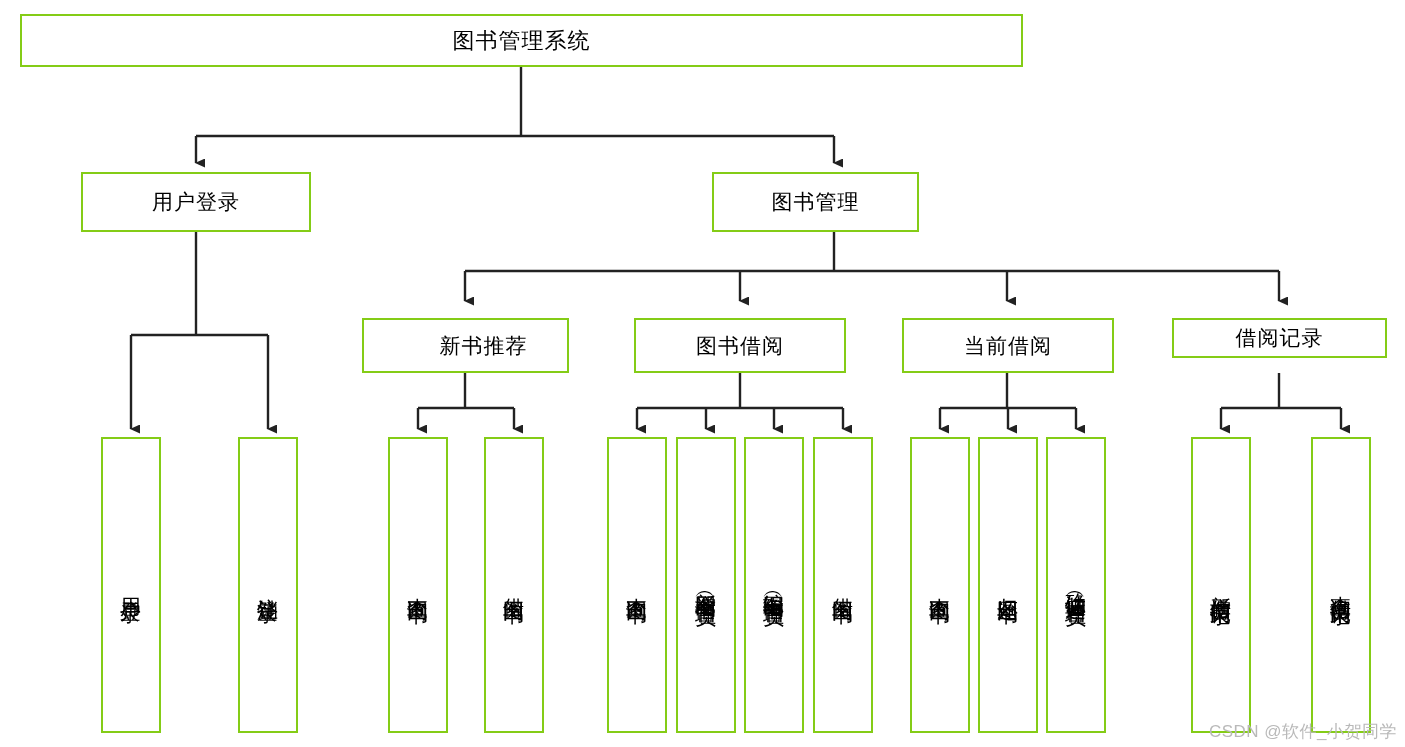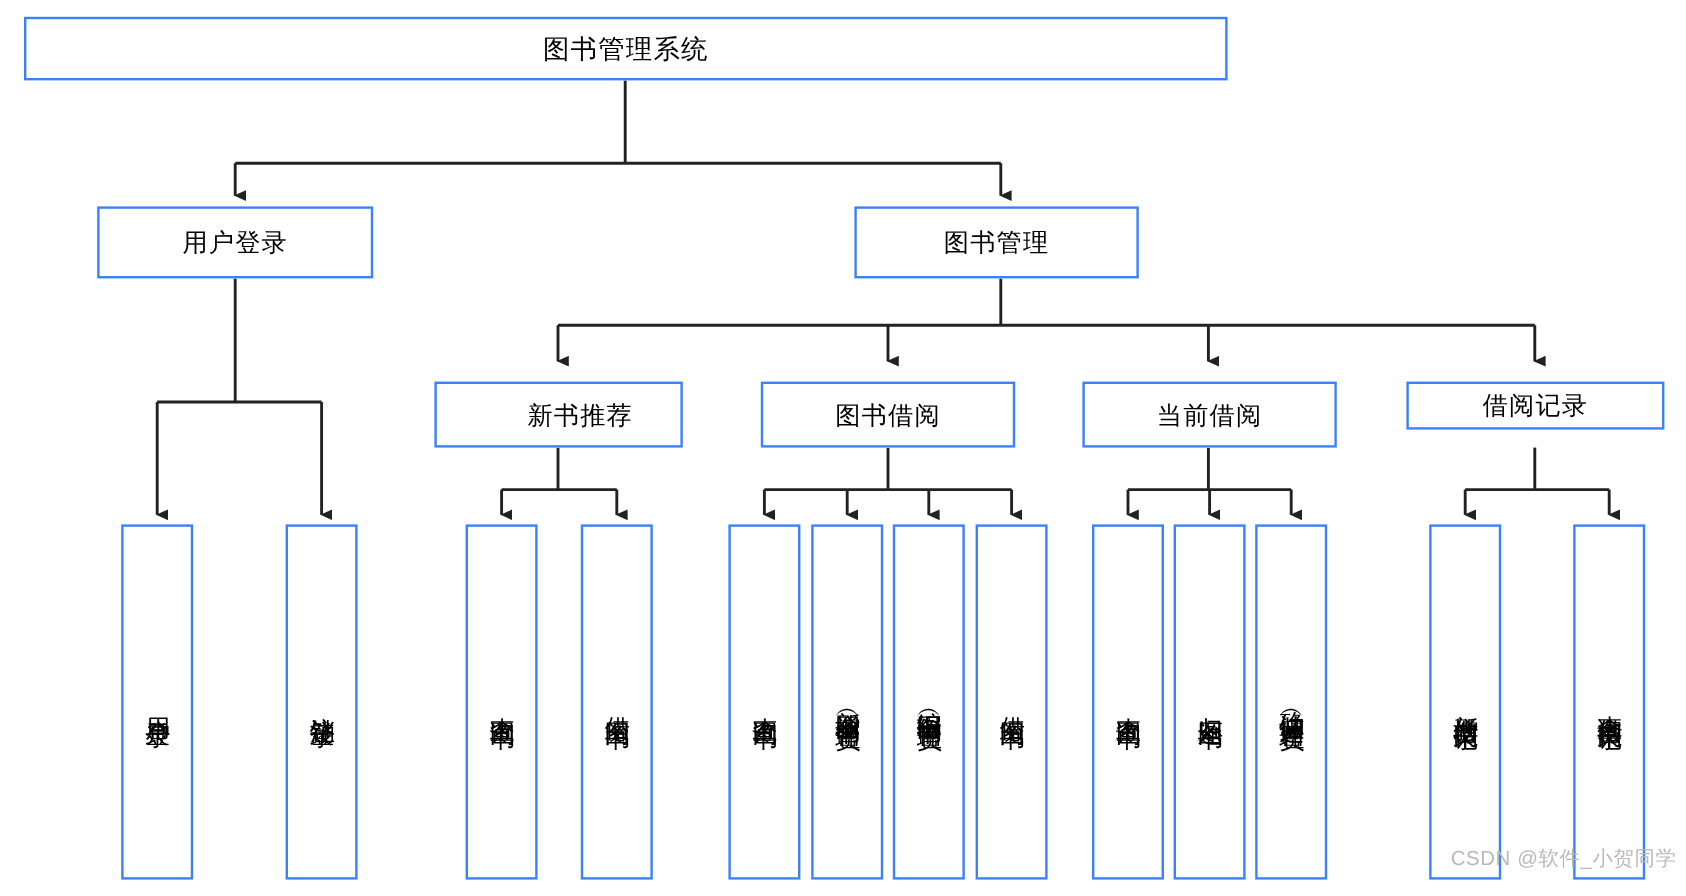--- a/index.html
+++ b/index.html
@@ -21,21 +21,21 @@
   #svg-layer {
     position: absolute;
     left: 0;
     top: 0;
     width: 1405px;
     height: 747px;
   }
   .node {
     position: absolute;
     box-sizing: border-box;
-    border: 2px solid #3b82f6;
+    border: 2px solid #84cc16;
     background: #ffffff;
     display: flex;
     align-items: center;
     justify-content: center;
     color: #000000;
     z-index: 2;
   }
   .node-h {
     font-size: 21px;
     letter-spacing: 1px;
@@ -55,21 +55,21 @@
     padding: 6px 0;
   }
   .node-v .vlabel {
     writing-mode: vertical-rl;
     text-orientation: upright;
     white-space: nowrap;
   }
   #watermark {
     position: absolute;
     right: 8px;
-    bottom: 20px;
+    bottom: 4px;
     font-size: 17px;
     color: #b9b9b9;
     letter-spacing: 0.5px;
     z-index: 5;
     white-space: nowrap;
   }
 </style>
 </head>
 <body>
 
@@ -121,21 +121,21 @@
       <path d="M1279,373 L1279,408"></path>
       <path d="M1221,408 L1341,408"></path>
       <path d="M1221,408 L1221,429" marker-end="url(#arrowhead)"></path>
       <path d="M1341,408 L1341,429" marker-end="url(#arrowhead)"></path>
     </g>
   </svg>
 
   <div class="node node-h node-root" style="left:20px; top:14px; width:1003px; height:53px;">图书管理系统</div>
 
   <div class="node node-h" style="left:81px; top:172px; width:230px; height:60px;">用户登录</div>
-  <div class="node node-h" style="left:712px; top:172px; width:237px; height:60px;">图书管理</div>
+  <div class="node node-h" style="left:712px; top:172px; width:207px; height:60px;">图书管理</div>
 
   <div class="node node-h" style="left:362px; top:318px; width:207px; height:55px;padding-left:36px;">新书推荐</div>
   <div class="node node-h" style="left:902px; top:318px; width:212px; height:55px;">当前借阅</div>
   <div class="node node-h" style="left:634px; top:318px; width:212px; height:55px;">图书借阅</div>
   <div class="node node-h" style="left:1172px; top:318px; width:215px; height:40px;">借阅记录</div>
 
   <div class="node node-v" style="left:101px; top:437px; width:60px; height:296px;">
     <span class="vlabel">用户登录</span>
   </div>
   <div class="node node-v" style="left:238px; top:437px; width:60px; height:296px;">

